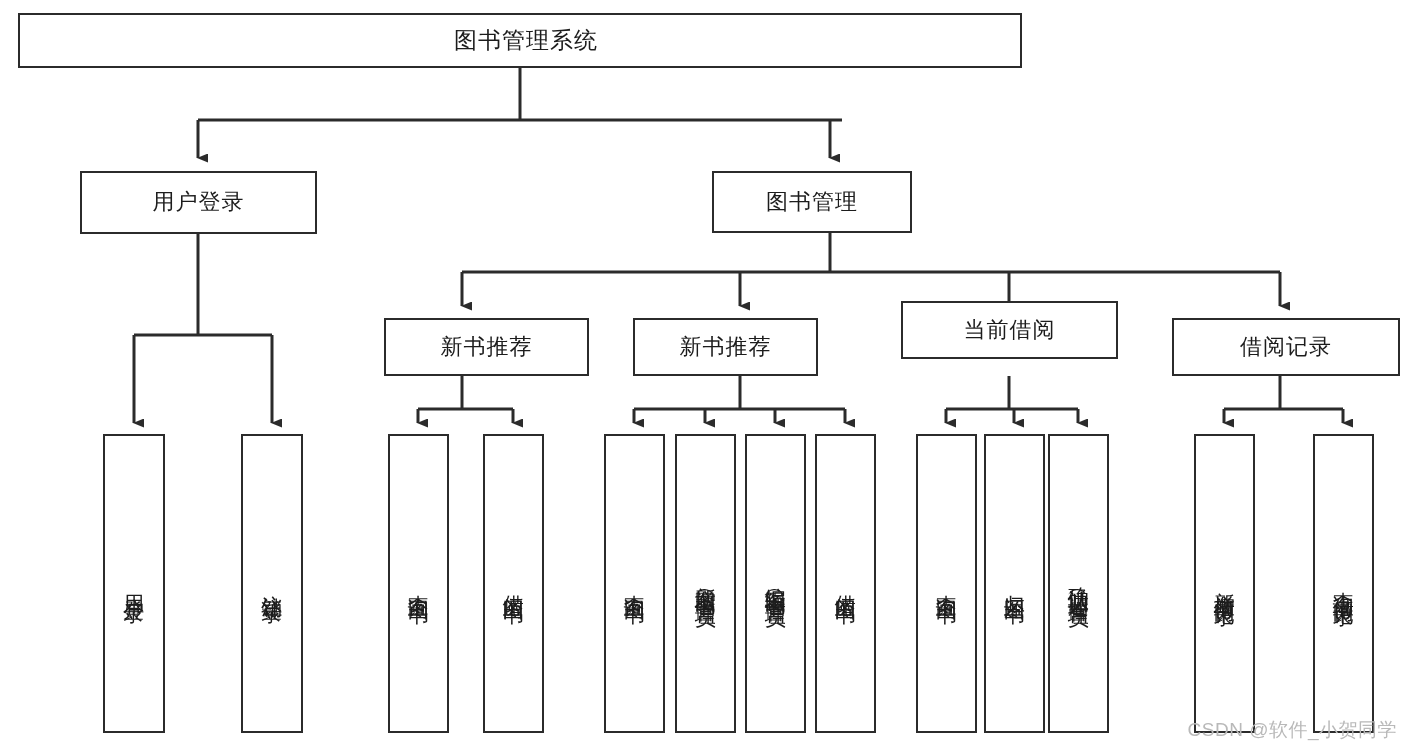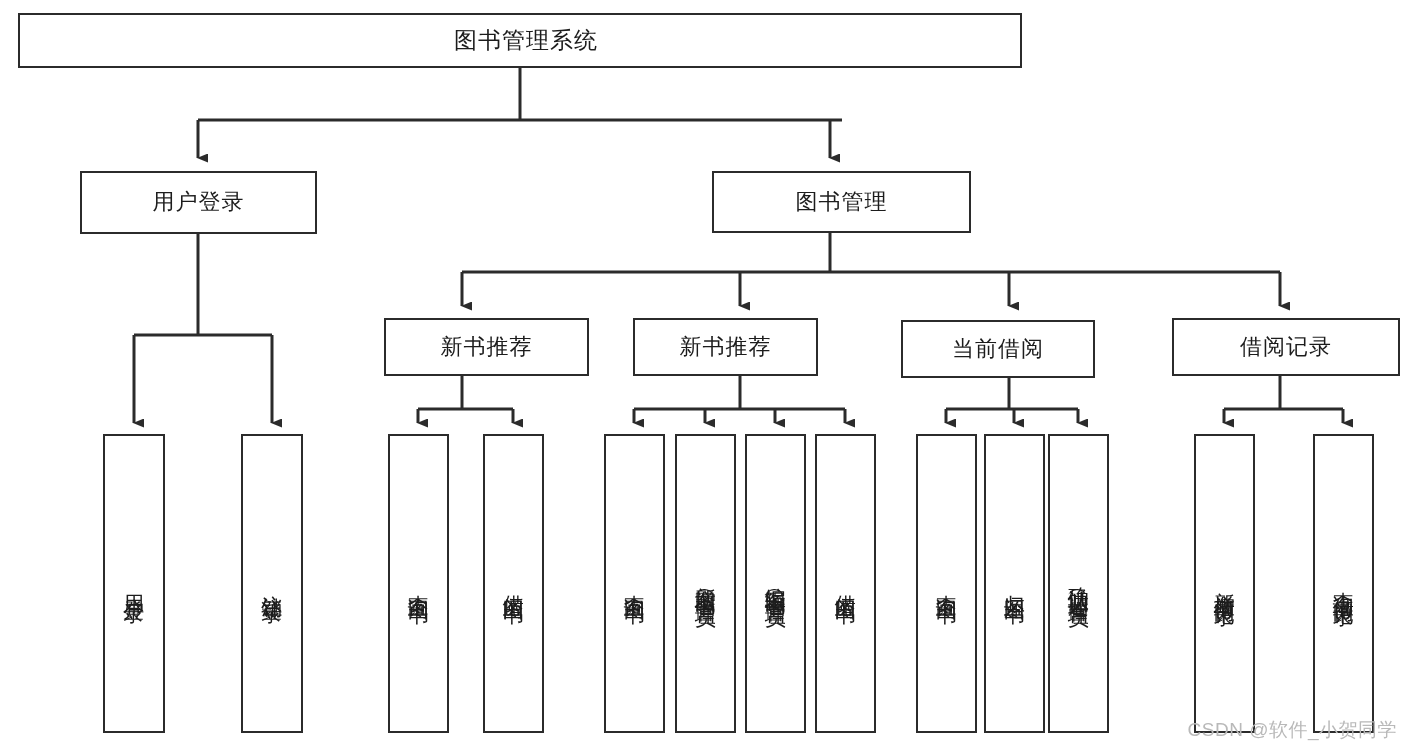--- a/index.html
+++ b/index.html
@@ -125,31 +125,31 @@
     </g>
   </svg>
 
   <div class="node h-node root" style="left:18px; top:13px; width:1004px; height:55px;padding-left:12px;">
     <span class="hlabel">图书管理系统</span>
   </div>
 
   <div class="node h-node" style="left:80px; top:171px; width:237px; height:63px;">
     <span class="hlabel">用户登录</span>
   </div>
-  <div class="node h-node" style="left:712px; top:171px; width:259px; height:62px;">
+  <div class="node h-node" style="left:712px; top:171px; width:200px; height:62px;">
     <span class="hlabel">图书管理</span>
   </div>
 
   <div class="node h-node" style="left:360px; top:318px; width:205px; height:58px;margin-left:24px;">
     <span class="hlabel">新书推荐</span>
   </div>
   <div class="node h-node" style="left:633px; top:318px; width:185px; height:58px;">
     <span class="hlabel">新书推荐</span>
   </div>
-  <div class="node h-node" style="left:901px; top:320px; width:194px; height:58px;">
+  <div class="node h-node" style="left:901px; top:301px; width:217px; height:58px;">
     <span class="hlabel">当前借阅</span>
   </div>
   <div class="node h-node" style="left:1172px; top:318px; width:228px; height:58px;">
     <span class="hlabel">借阅记录</span>
   </div>
 
   <div class="node leaf" style="left:103px; top:434px; width:62px; height:299px;">
     <span class="vlabel">用户登录</span>
   </div>
   <div class="node leaf" style="left:241px; top:434px; width:62px; height:299px;">

